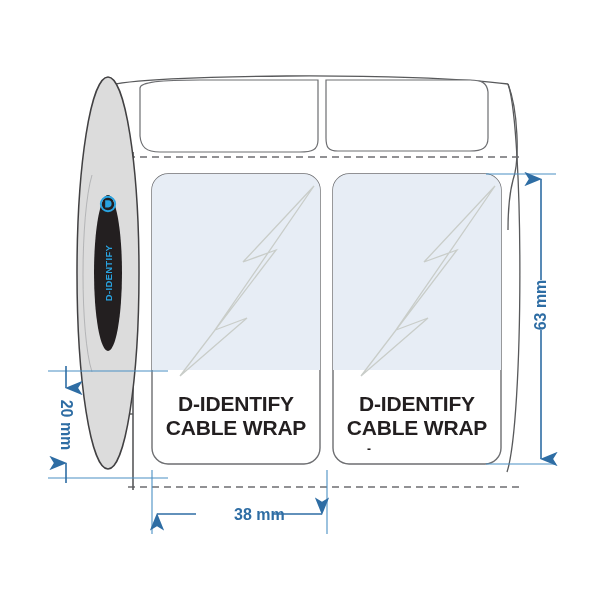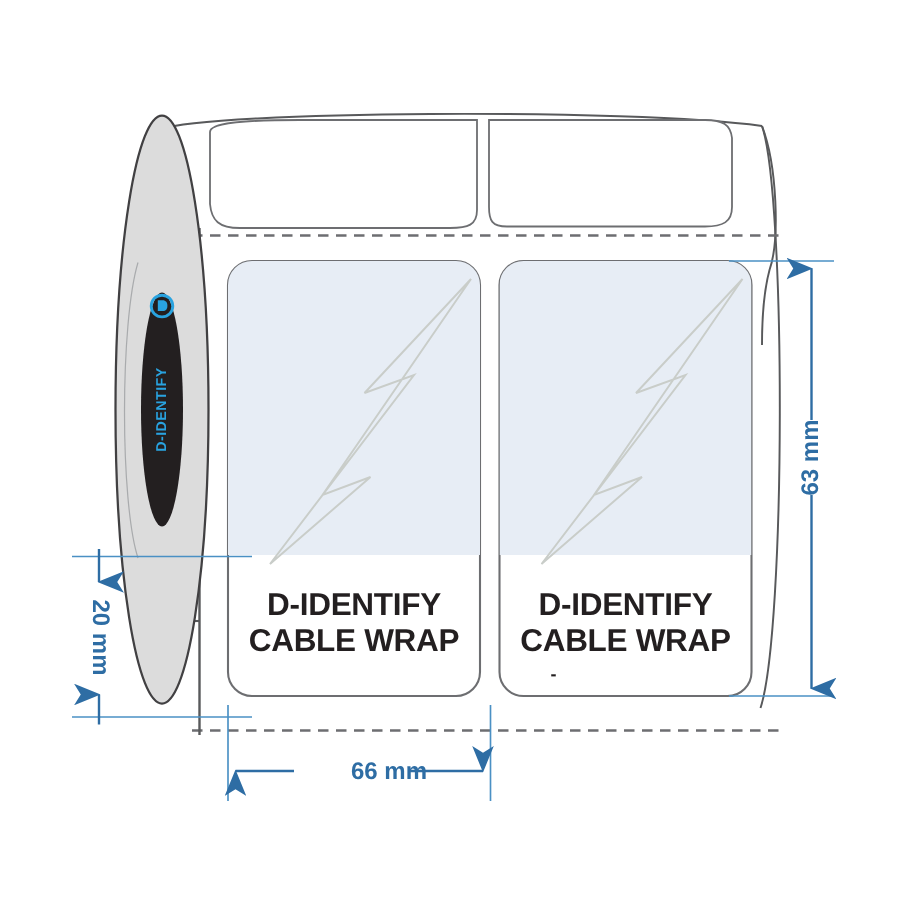--- a/index.html
+++ b/index.html
@@ -183,17 +183,17 @@
 
   <div class="core-text" style="left:108px; top:273px; transform: translate(-50%,-50%) rotate(-90deg); transform-origin:center center;">D-IDENTIFY</div>
 
   <svg style="position:absolute; left:98px; top:194px; width:20px; height:20px;" viewBox="0 0 20 20">
     <circle cx="10" cy="10" r="7.2" fill="none" stroke="#29a3e0" stroke-width="1.9"></circle>
     <path d="M7.2 6.2 L7.2 13.4 L10.4 13.4 C12.6 13.4 13.6 11.9 13.6 9.8 C13.6 7.7 12.6 6.2 10.4 6.2 Z" fill="#29a3e0"></path>
   </svg>
 
   <div class="dim-text" style="left:541px; top:305px; transform: translate(-50%,-50%) rotate(-90deg); transform-origin:center center;">63 mm</div>
 
-  <div class="dim-text" style="left:234px; top:506px;">66 mm</div>
+  <div class="dim-text" style="left:234px; top:506px;">38 mm</div>
 
   <div class="dim-text" style="left:66px; top:425px; transform: translate(-50%,-50%) rotate(90deg); transform-origin:center center;">20 mm</div>
 
 </div>
 
 </body></html>

